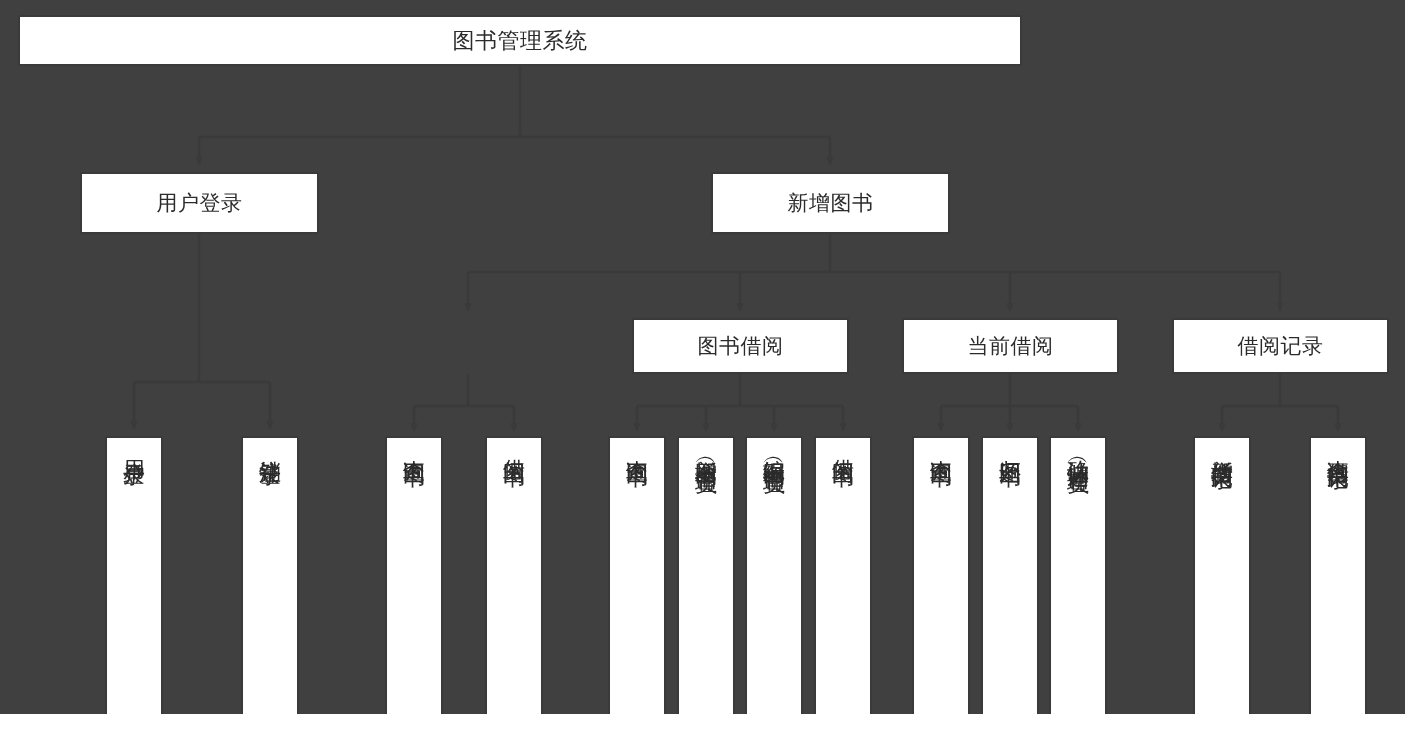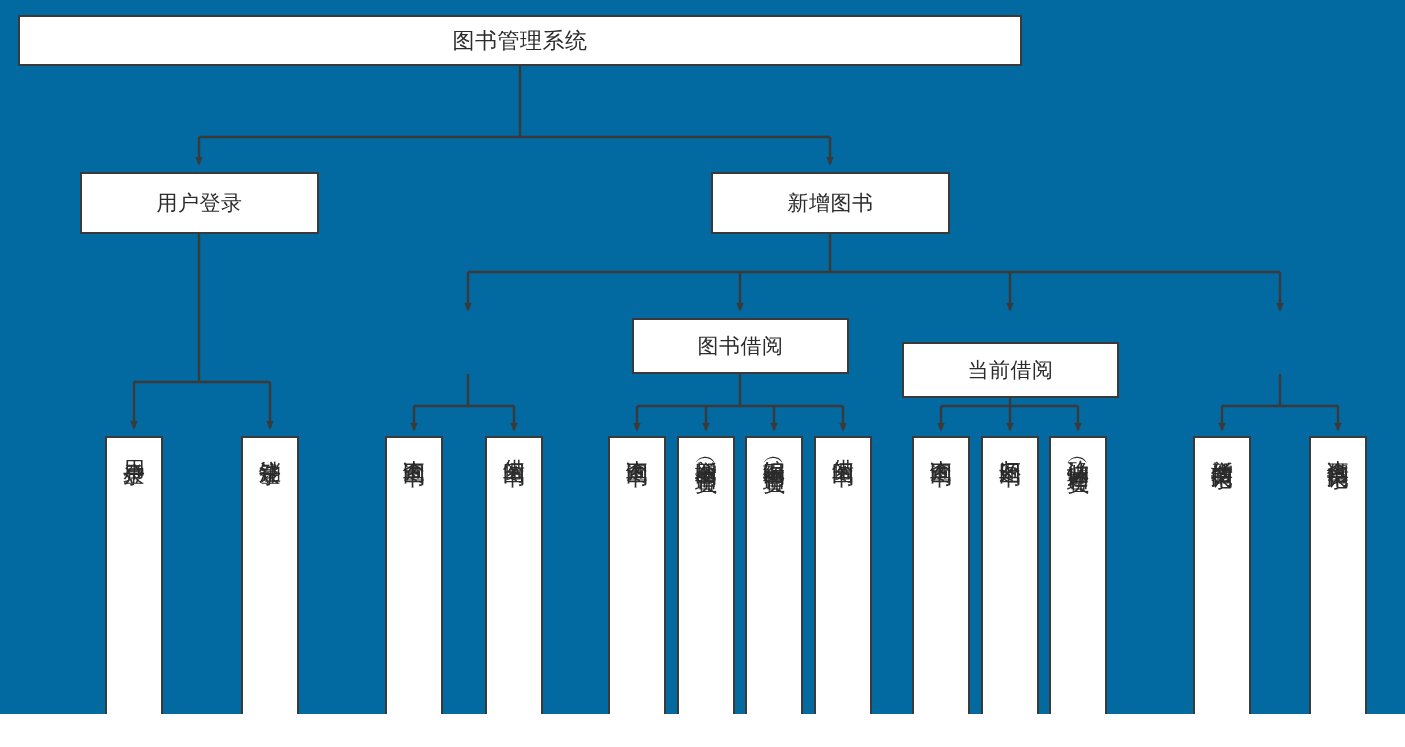--- a/index.html
+++ b/index.html
@@ -7,21 +7,21 @@
     padding: 0;
     background: #ffffff;
   }
   body {
     font-family: "Liberation Sans", "DejaVu Sans", sans-serif;
   }
   #canvas {
     position: relative;
     width: 1405px;
     height: 714px;
-    background: #0369a1;
+    background: #404040;
     overflow: hidden;
   }
   svg.connectors {
     position: absolute;
     left: 0;
     top: 0;
     width: 1405px;
     height: 747px;
     pointer-events: none;
   }
@@ -134,24 +134,27 @@
 
   <div class="node horizontal" style="left:711px; top:172px; width:239px; height:62px;">
     <span class="label">新增图书</span>
   </div>
 
 
   <div class="node horizontal" style="left:632px; top:318px; width:217px; height:56px;">
     <span class="label">图书借阅</span>
   </div>
 
-  <div class="node horizontal" style="left:902px; top:318px; width:217px; height:56px;margin-top:24px;">
+  <div class="node horizontal" style="left:902px; top:318px; width:217px; height:56px;">
     <span class="label">当前借阅</span>
   </div>
 
+  <div class="node horizontal" style="left:1172px; top:318px; width:217px; height:56px;">
+    <span class="label">借阅记录</span>
+  </div>
 
   <div class="node vertical" style="left:105px; top:436px; width:58px; height:299px;">
     <span class="label">用户登录</span>
   </div>
 
   <div class="node vertical" style="left:241px; top:436px; width:58px; height:299px;">
     <span class="label">注销登录</span>
   </div>
 
   <div class="node vertical" style="left:385px; top:436px; width:58px; height:299px;">

